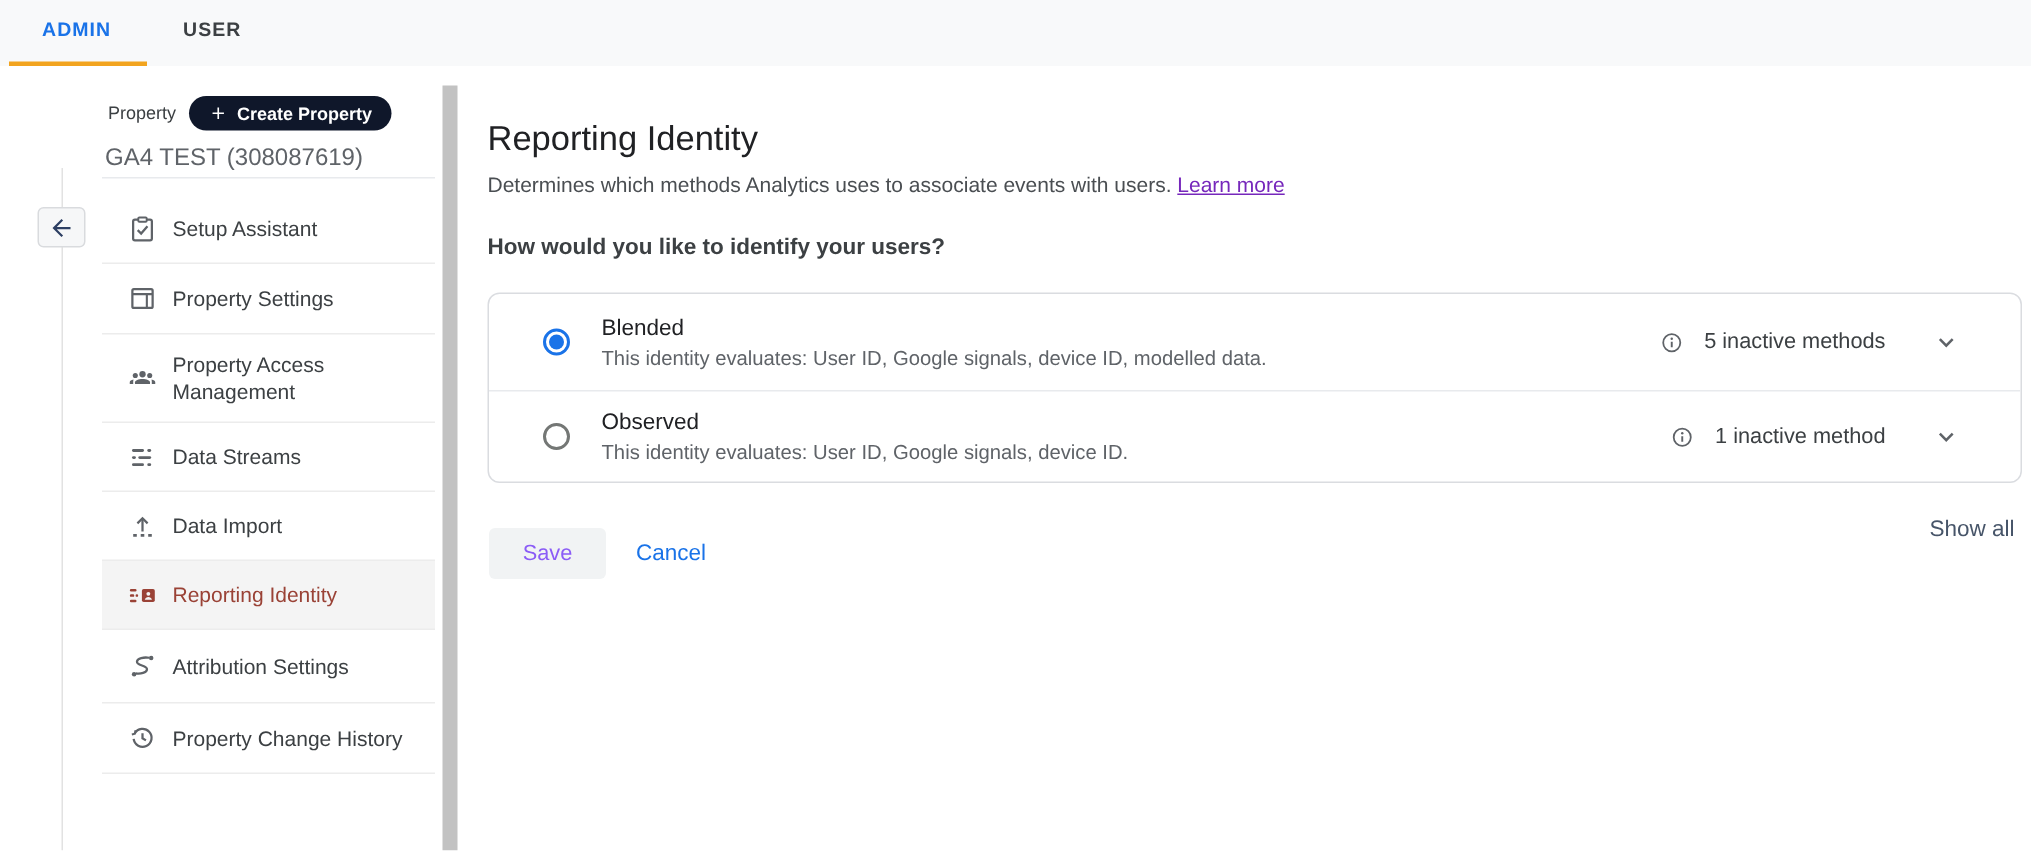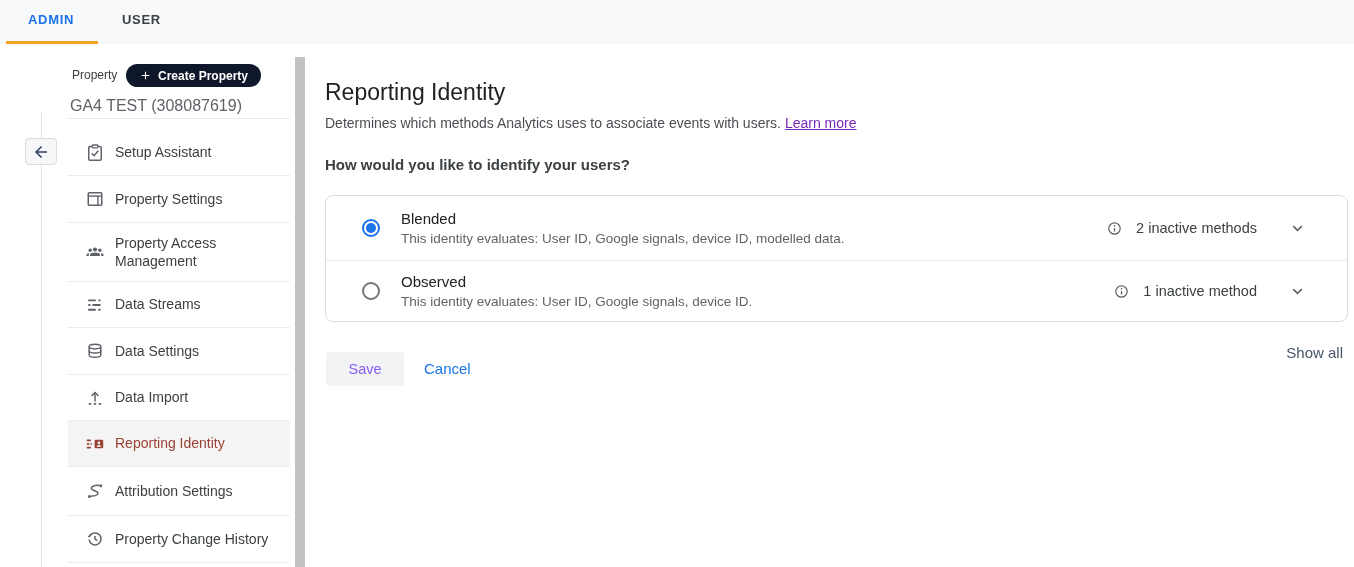--- a/index.html
+++ b/index.html
@@ -139,28 +139,20 @@
       <rect x="3" y="4.4" width="8" height="1.9" rx=".95"></rect>
         <rect x="13.2" y="4.4" width="2.6" height="1.9" rx=".95"></rect>
       <rect x="3" y="9.1" width="2.6" height="1.9" rx=".95"></rect>
         <rect x="7.2" y="9.1" width="8.6" height="1.9" rx=".95"></rect>
       <rect x="3" y="13.8" width="8" height="1.9" rx=".95"></rect>
         <rect x="13.2" y="13.8" width="2.6" height="1.9" rx=".95"></rect>
     </svg>
     <span class="mi-label">Data Streams</span>
   </div>
 
-  <div class="menu-row h47">
-    <svg class="mi" viewBox="0 0 20 20" fill="none" stroke="currentColor" stroke-width="1.5">
-      <ellipse cx="10" cy="5.6" rx="5.8" ry="2.3"></ellipse>
-      <path d="M4.2 5.6v4.2c0 1.3 2.6 2.3 5.8 2.3s5.8-1 5.8-2.3V5.6"></path>
-      <path d="M4.2 9.8v4.2c0 1.3 2.6 2.3 5.8 2.3s5.8-1 5.8-2.3V9.8"></path>
-    </svg>
-    <span class="mi-label">Data Settings</span>
-  </div>
 
   <div class="menu-row h46">
     <svg class="mi" viewBox="0 0 20 20" fill="none" stroke="currentColor" stroke-width="1.5">
       <path d="M10 13.4V4.6"></path>
       <path d="M6.6 7.9L10 4.5l3.4 3.4"></path>
       <path d="M3.8 15.9h2.4M8.8 15.9h2.4M13.8 15.9h2.4" stroke-width="1.7"></path>
     </svg>
     <span class="mi-label">Data Import</span>
   </div>
 
@@ -216,21 +208,21 @@
     <span class="option-text">
       <span class="option-title">Blended</span>
       <span class="option-desc">This identity evaluates: User ID, Google signals, device ID, modelled data.</span>
     </span>
     <span class="option-right">
       <svg class="info-icon" viewBox="0 0 20 20" fill="none">
         <circle cx="10" cy="10" r="6.7" stroke="currentColor" stroke-width="1.4"></circle>
         <circle cx="10" cy="6.9" r=".95" fill="currentColor"></circle>
         <path d="M10 9.3v4.3" stroke="currentColor" stroke-width="1.5"></path>
       </svg>
-      <span class="inactive-label">2 inactive methods</span>
+      <span class="inactive-label">5 inactive methods</span>
       <svg class="chev" viewBox="0 0 20 20" fill="none" stroke="currentColor" stroke-width="1.8">
         <path d="M5.5 7.5l4.5 4.5 4.5-4.5"></path>
       </svg>
     </span>
   </div>
 
   <div class="option-row second">
     <span class="radio off"></span>
     <span class="option-text">
       <span class="option-title">Observed</span>

